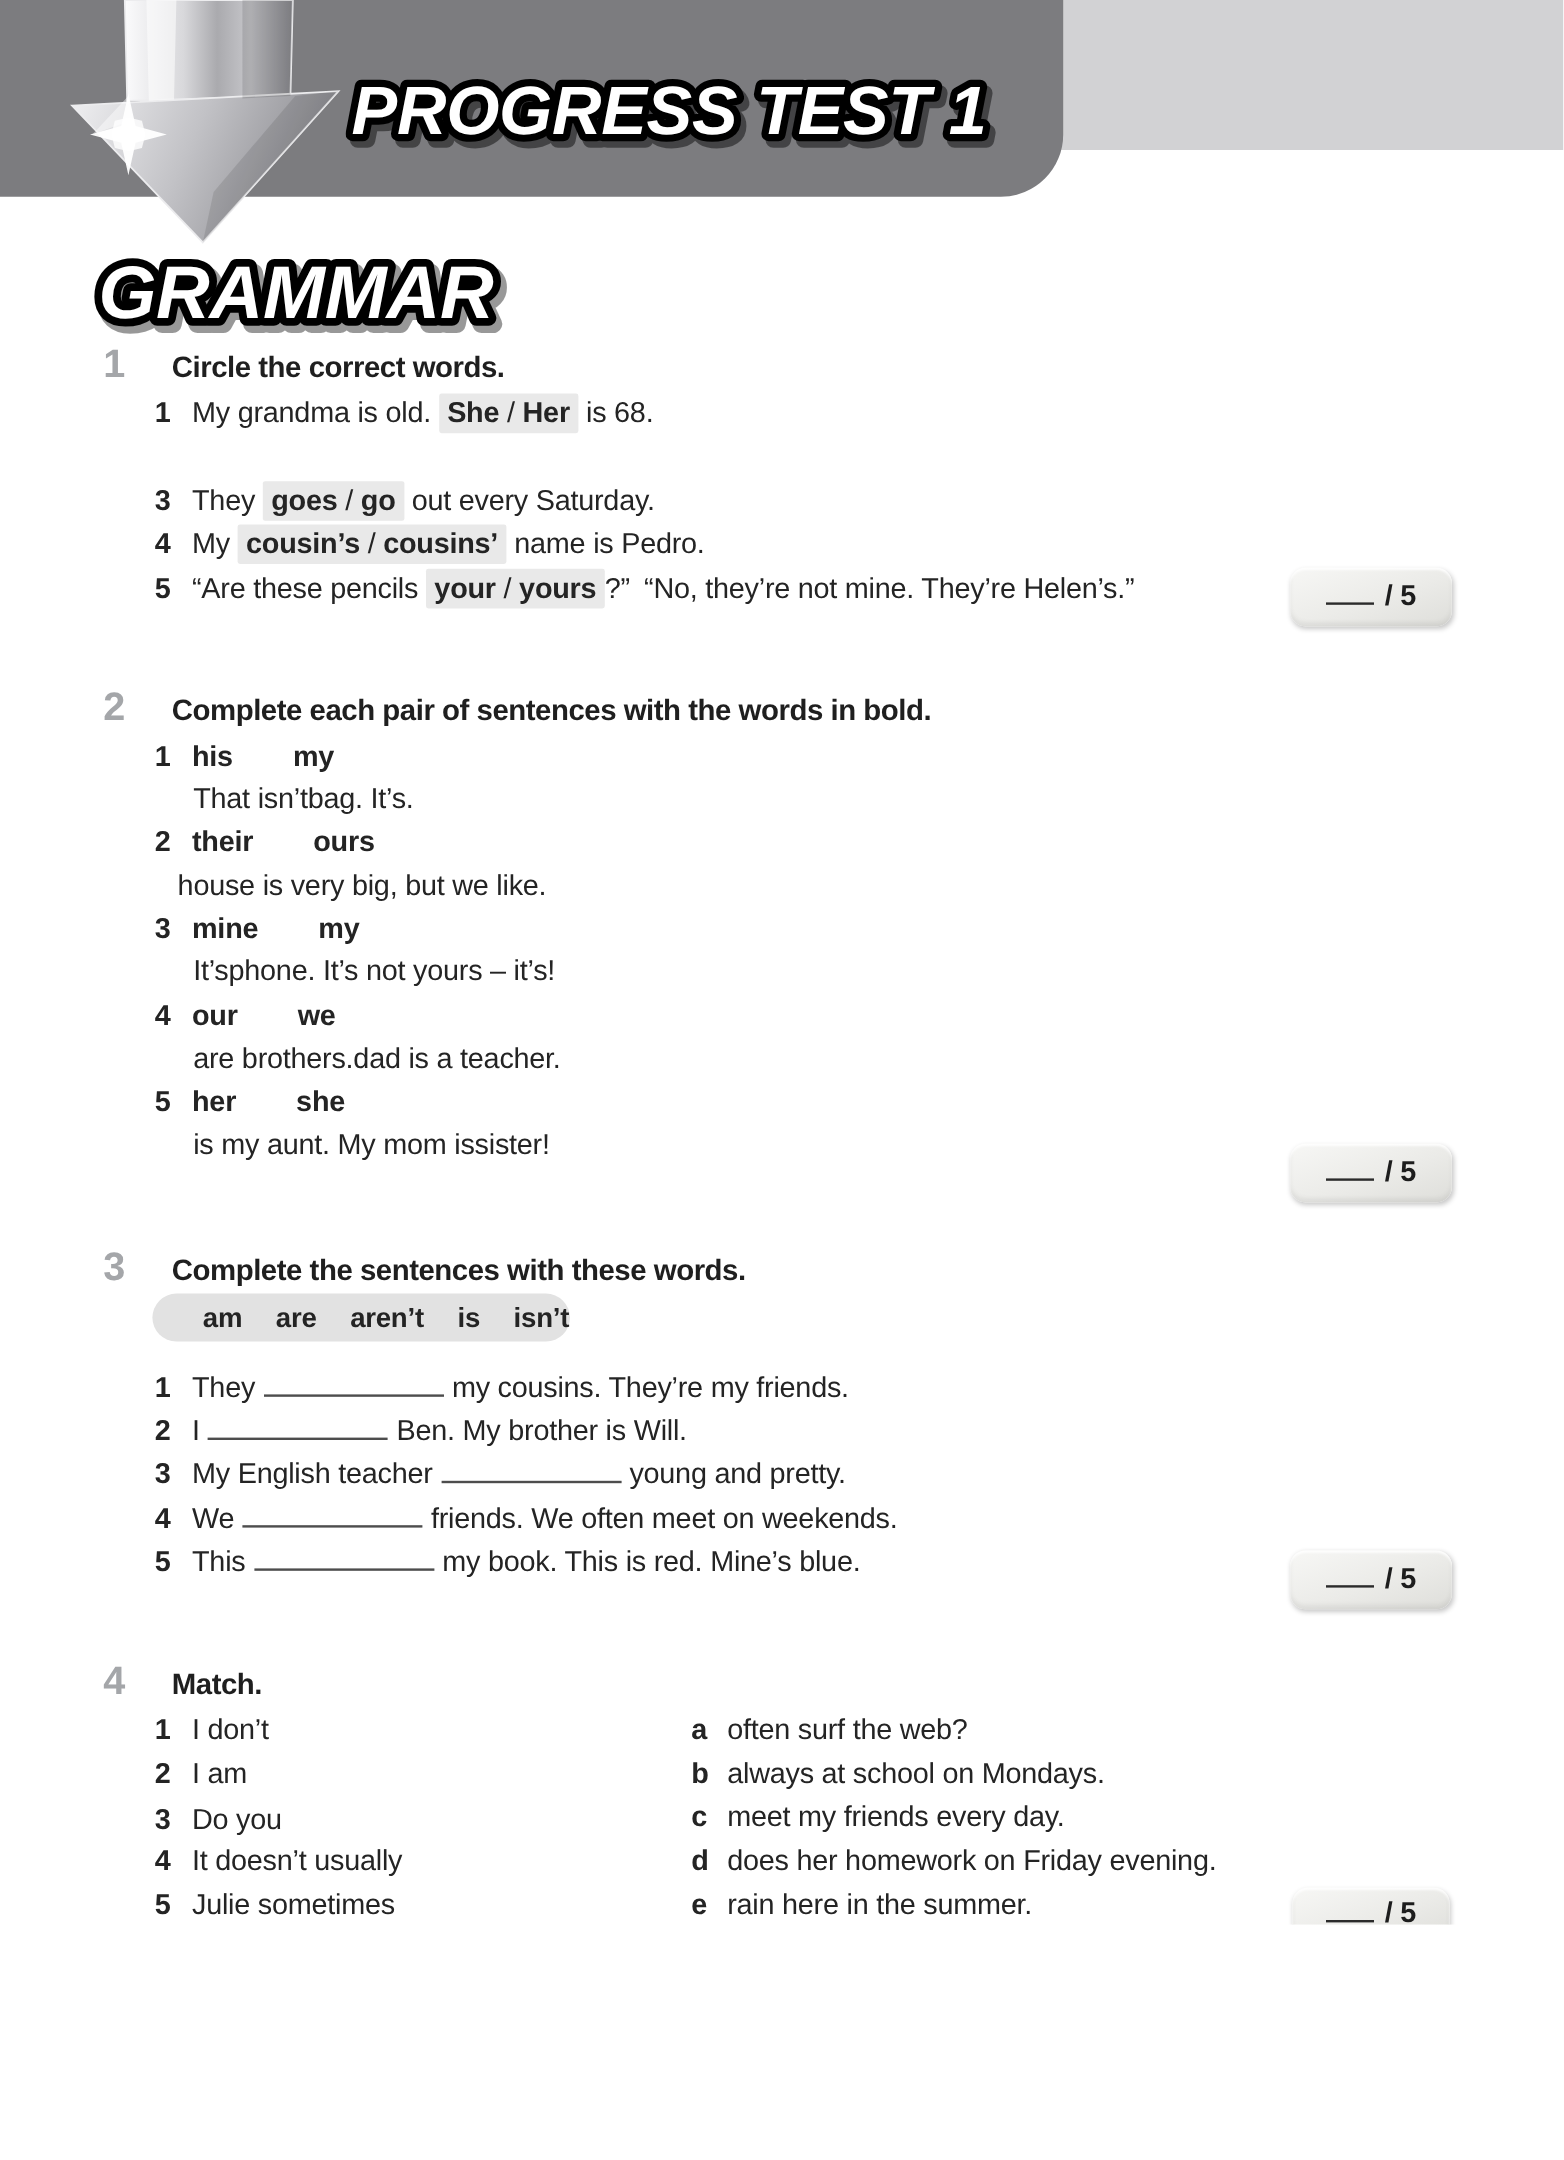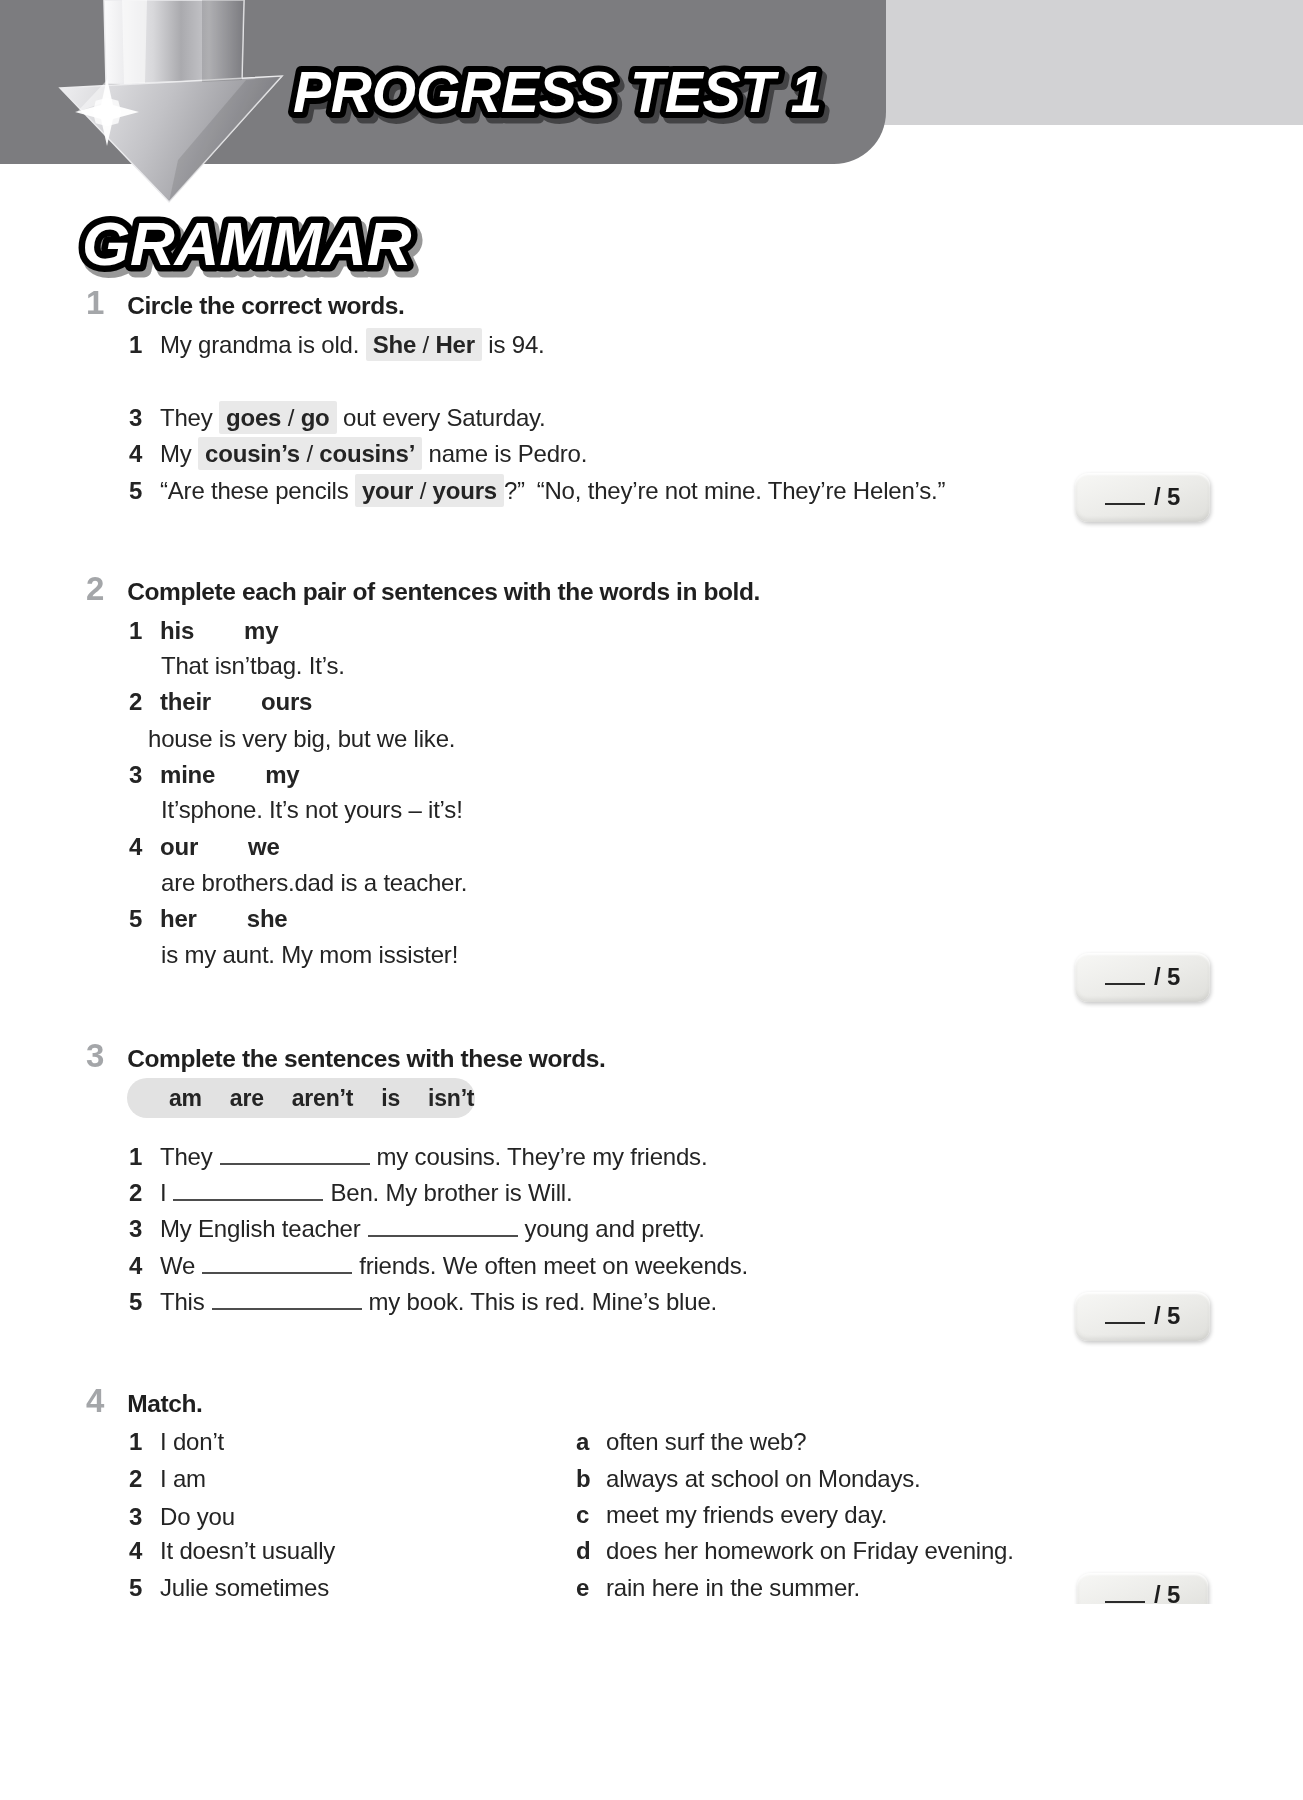--- a/index.html
+++ b/index.html
@@ -13,21 +13,21 @@
   .pt1-svg{position:absolute;left:288px;top:34px;}
   .grammar-svg{position:absolute;left:70px;top:192px;}
   .arrow-svg{position:absolute;left:50px;top:0;}
   
   .line{position:absolute;left:129px;font-size:24px;line-height:30px;white-space:nowrap;}
   .inum{display:inline-block;width:31px;font-weight:bold;}
   .lnum{width:30px;}
   
   .ex-head{position:absolute;left:86px;display:flex;align-items:baseline;white-space:nowrap;}
   .ex-head .big-num{font-size:33px;font-weight:bold;color:#a4a6a9;}
-  .ex-head .ex-title{font-size:24.5px;font-weight:bold;color:#1f1f1f;margin-left:23px;letter-spacing:-0.4px;}
+  .ex-head .ex-title{font-size:24.5px;font-weight:bold;color:#1f1f1f;margin-left:39px;letter-spacing:-0.4px;}
   
   .hl{background:#e9e9e9;padding:3px 7px;border-radius:2px;}
   
   .bl{display:inline-block;height:0;border-bottom:2px solid #4d4d4d;vertical-align:baseline;margin:0 7px;}
   .bl3{width:150px;}
   .sent span:empty{display:none;}
   .w2{margin-left:50px;}
   
   .wordbank{position:absolute;left:127px;top:1078px;width:348px;height:40px;background:#e2e2e2;
     border-radius:21px;display:flex;align-items:center;gap:28px;padding-left:42px;box-sizing:border-box;
@@ -86,21 +86,21 @@
   <svg class="grammar-svg" width="440" height="98" viewBox="0 0 440 98">
     <text x="16" y="78" font-family="Liberation Sans, sans-serif" font-size="62" font-weight="bold" font-style="italic" fill="#000000" stroke="#000000" stroke-width="15" stroke-linejoin="round" opacity="0.4">GRAMMAR</text>
     <text x="12" y="73" font-family="Liberation Sans, sans-serif" font-size="62" font-weight="bold" font-style="italic" fill="#ffffff" stroke="#000000" stroke-width="13" stroke-linejoin="round" paint-order="stroke">GRAMMAR</text>
   </svg>
 
   <div class="ex-head" style="top:284px">
     <span class="big-num">1</span>
     <span class="ex-title">Circle the correct words.</span>
   </div>
 
-  <div class="line" style="top:330px"><b class="inum">1</b><span>My grandma is old. </span><span class="hl"><b>She</b><span> / </span><b>Her</b></span><span> is 94.</span></div>
+  <div class="line" style="top:330px"><b class="inum">1</b><span>My grandma is old. </span><span class="hl"><b>She</b><span> / </span><b>Her</b></span><span> is 68.</span></div>
   <div class="line" style="top:403px"><b class="inum">3</b><span>They </span><span class="hl"><b>goes</b><span> / </span><b>go</b></span><span> out every Saturday.</span></div>
   <div class="line" style="top:439px"><b class="inum">4</b><span>My </span><span class="hl"><b>cousin’s</b><span> / </span><b>cousins’</b></span><span> name is Pedro.</span></div>
   <div class="line" style="top:476px"><b class="inum">5</b><span>“Are these pencils </span><span class="hl"><b>your</b><span> / </span><b>yours</b></span><span>?” “No, they’re not mine. They’re Helen’s.”</span></div>
 
   <div class="score-box" style="left:1075px;top:473px"><span class="sb-blank"></span><span>/ 5</span></div>
 
   <div class="ex-head" style="top:570px">
     <span class="big-num">2</span>
     <span class="ex-title">Complete each pair of sentences with the words in bold.</span>
   </div>

